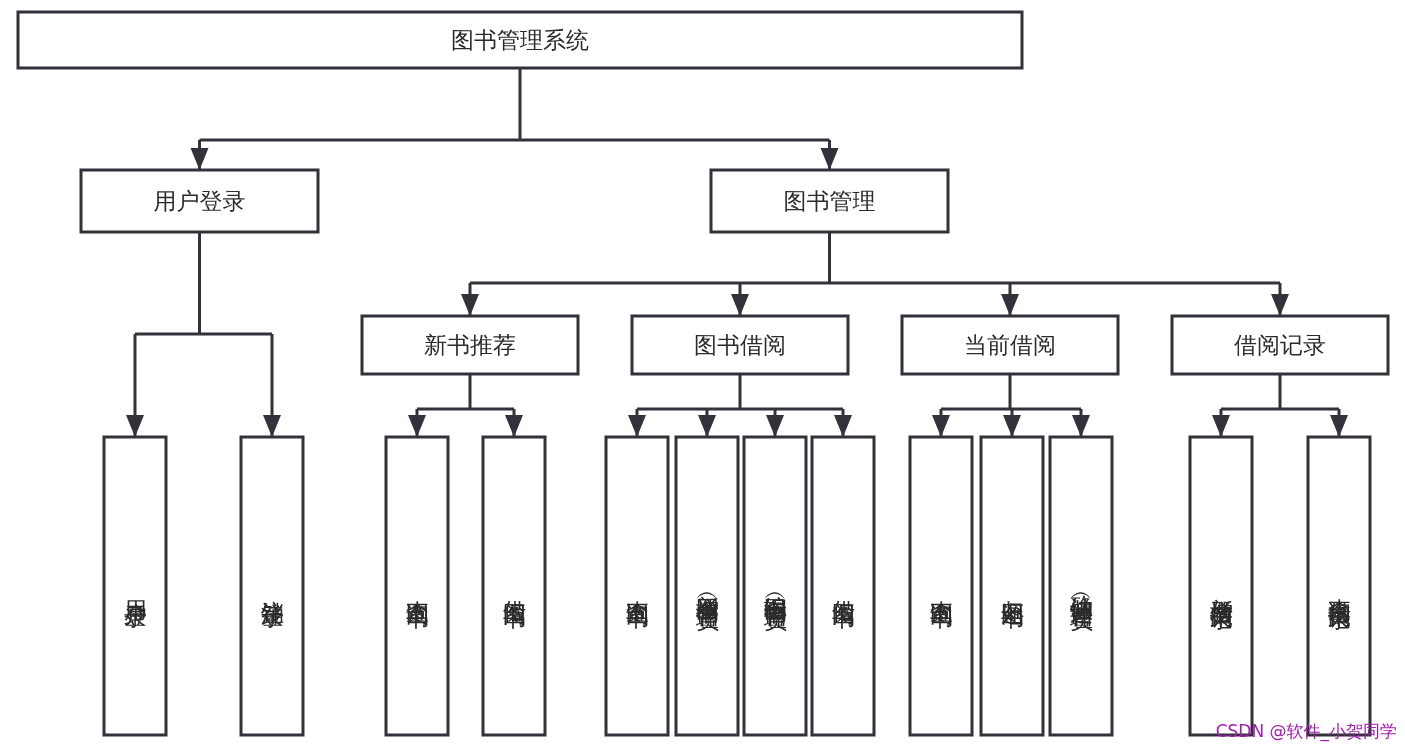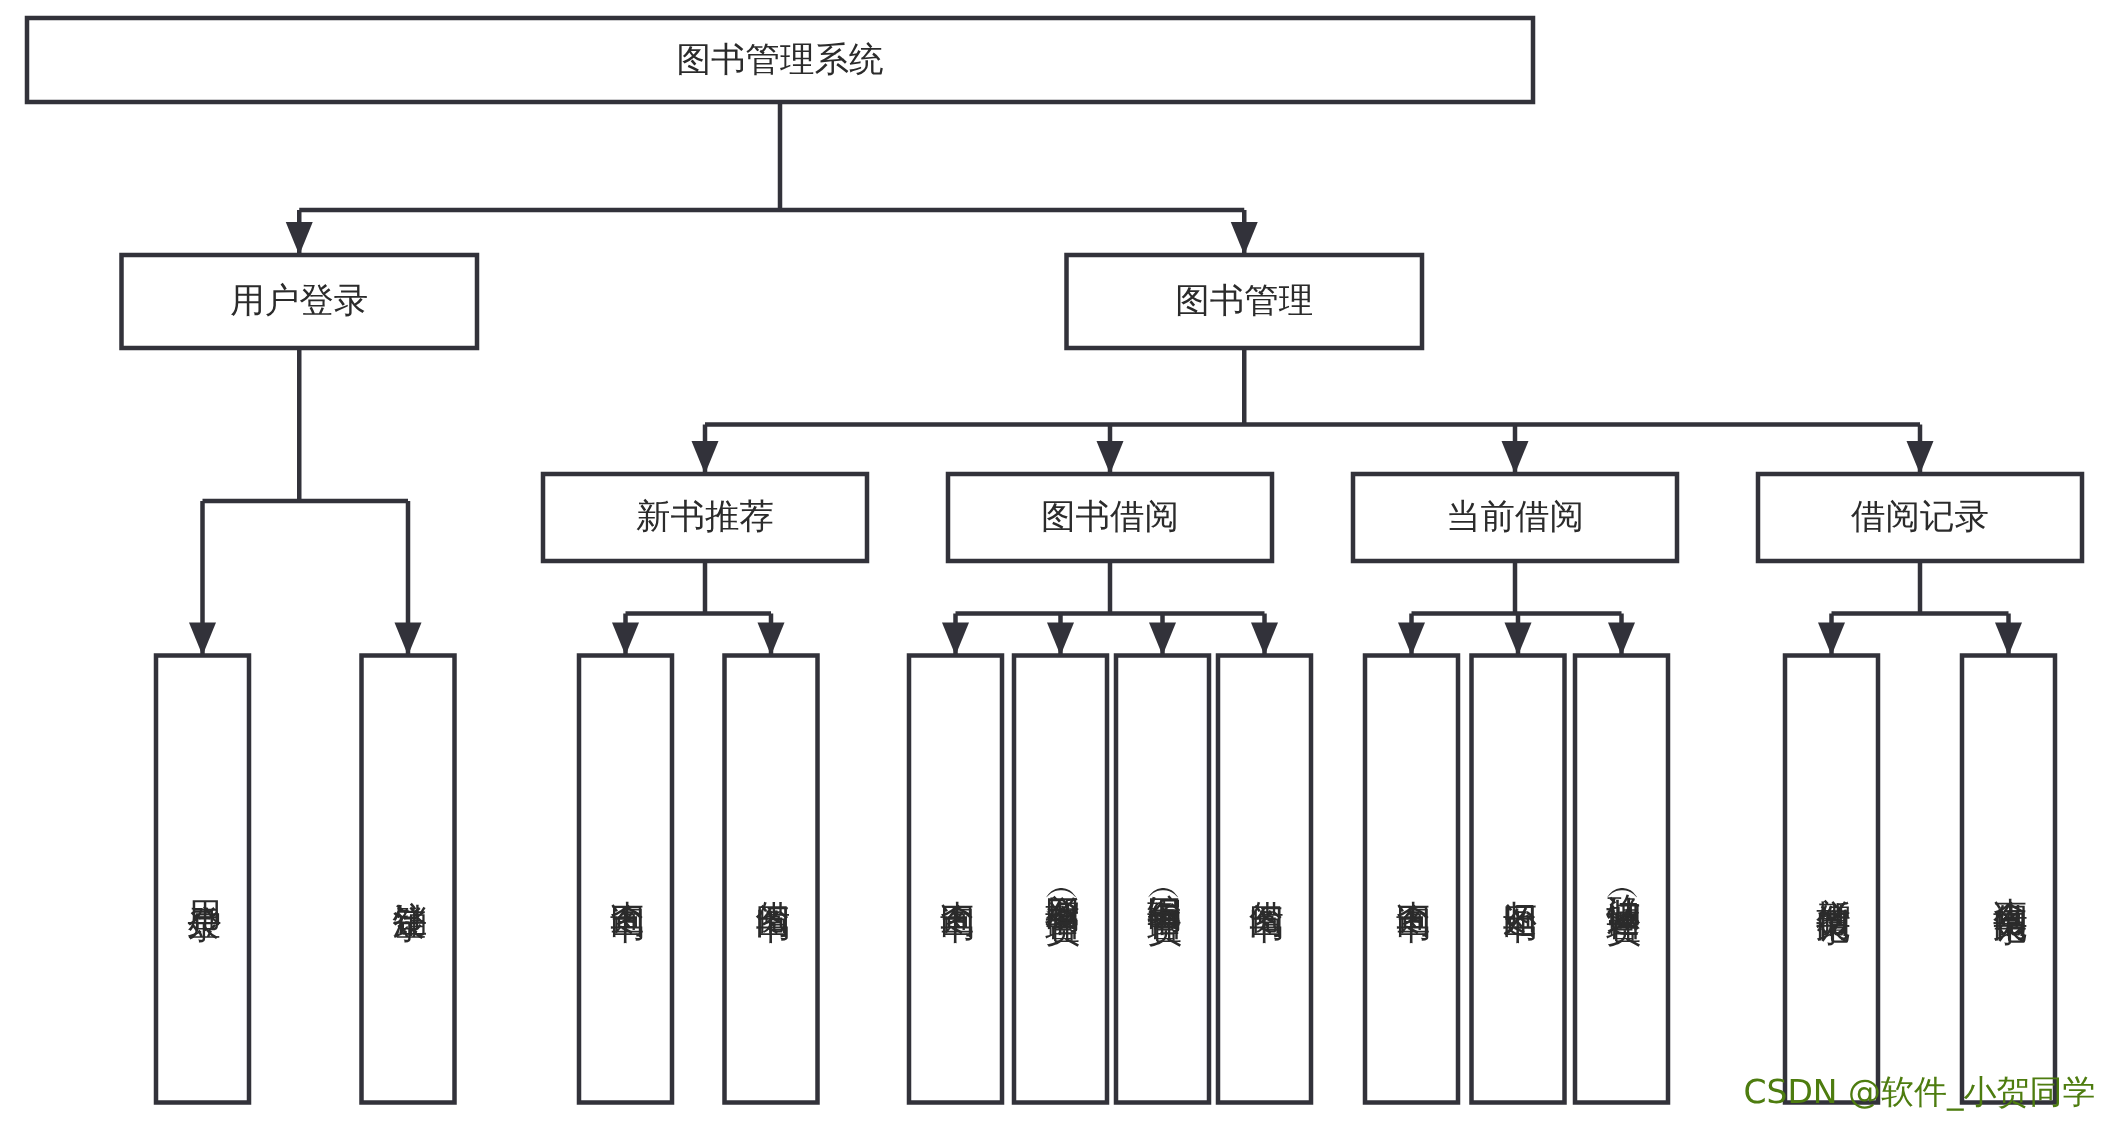--- a/index.html
+++ b/index.html
@@ -63,22 +63,22 @@
     text-align: center;
     white-space: nowrap;
     pointer-events: none;
     user-select: none;
   }
   .watermark {
     position: absolute;
     right: 8px;
     bottom: 4px;
     font-family: "DejaVu Sans", "Liberation Sans", sans-serif;
-    font-size: 22px;
-    color: #4d7c0f;
+    font-size: 17px;
+    color: #a21caf;
     white-space: nowrap;
   }
 </style>
 </head>
 <body>
 
 <div id="diagram-root">
 
   <svg id="tree-svg" viewBox="0 0 1405 747">
     <g id="connectors">

